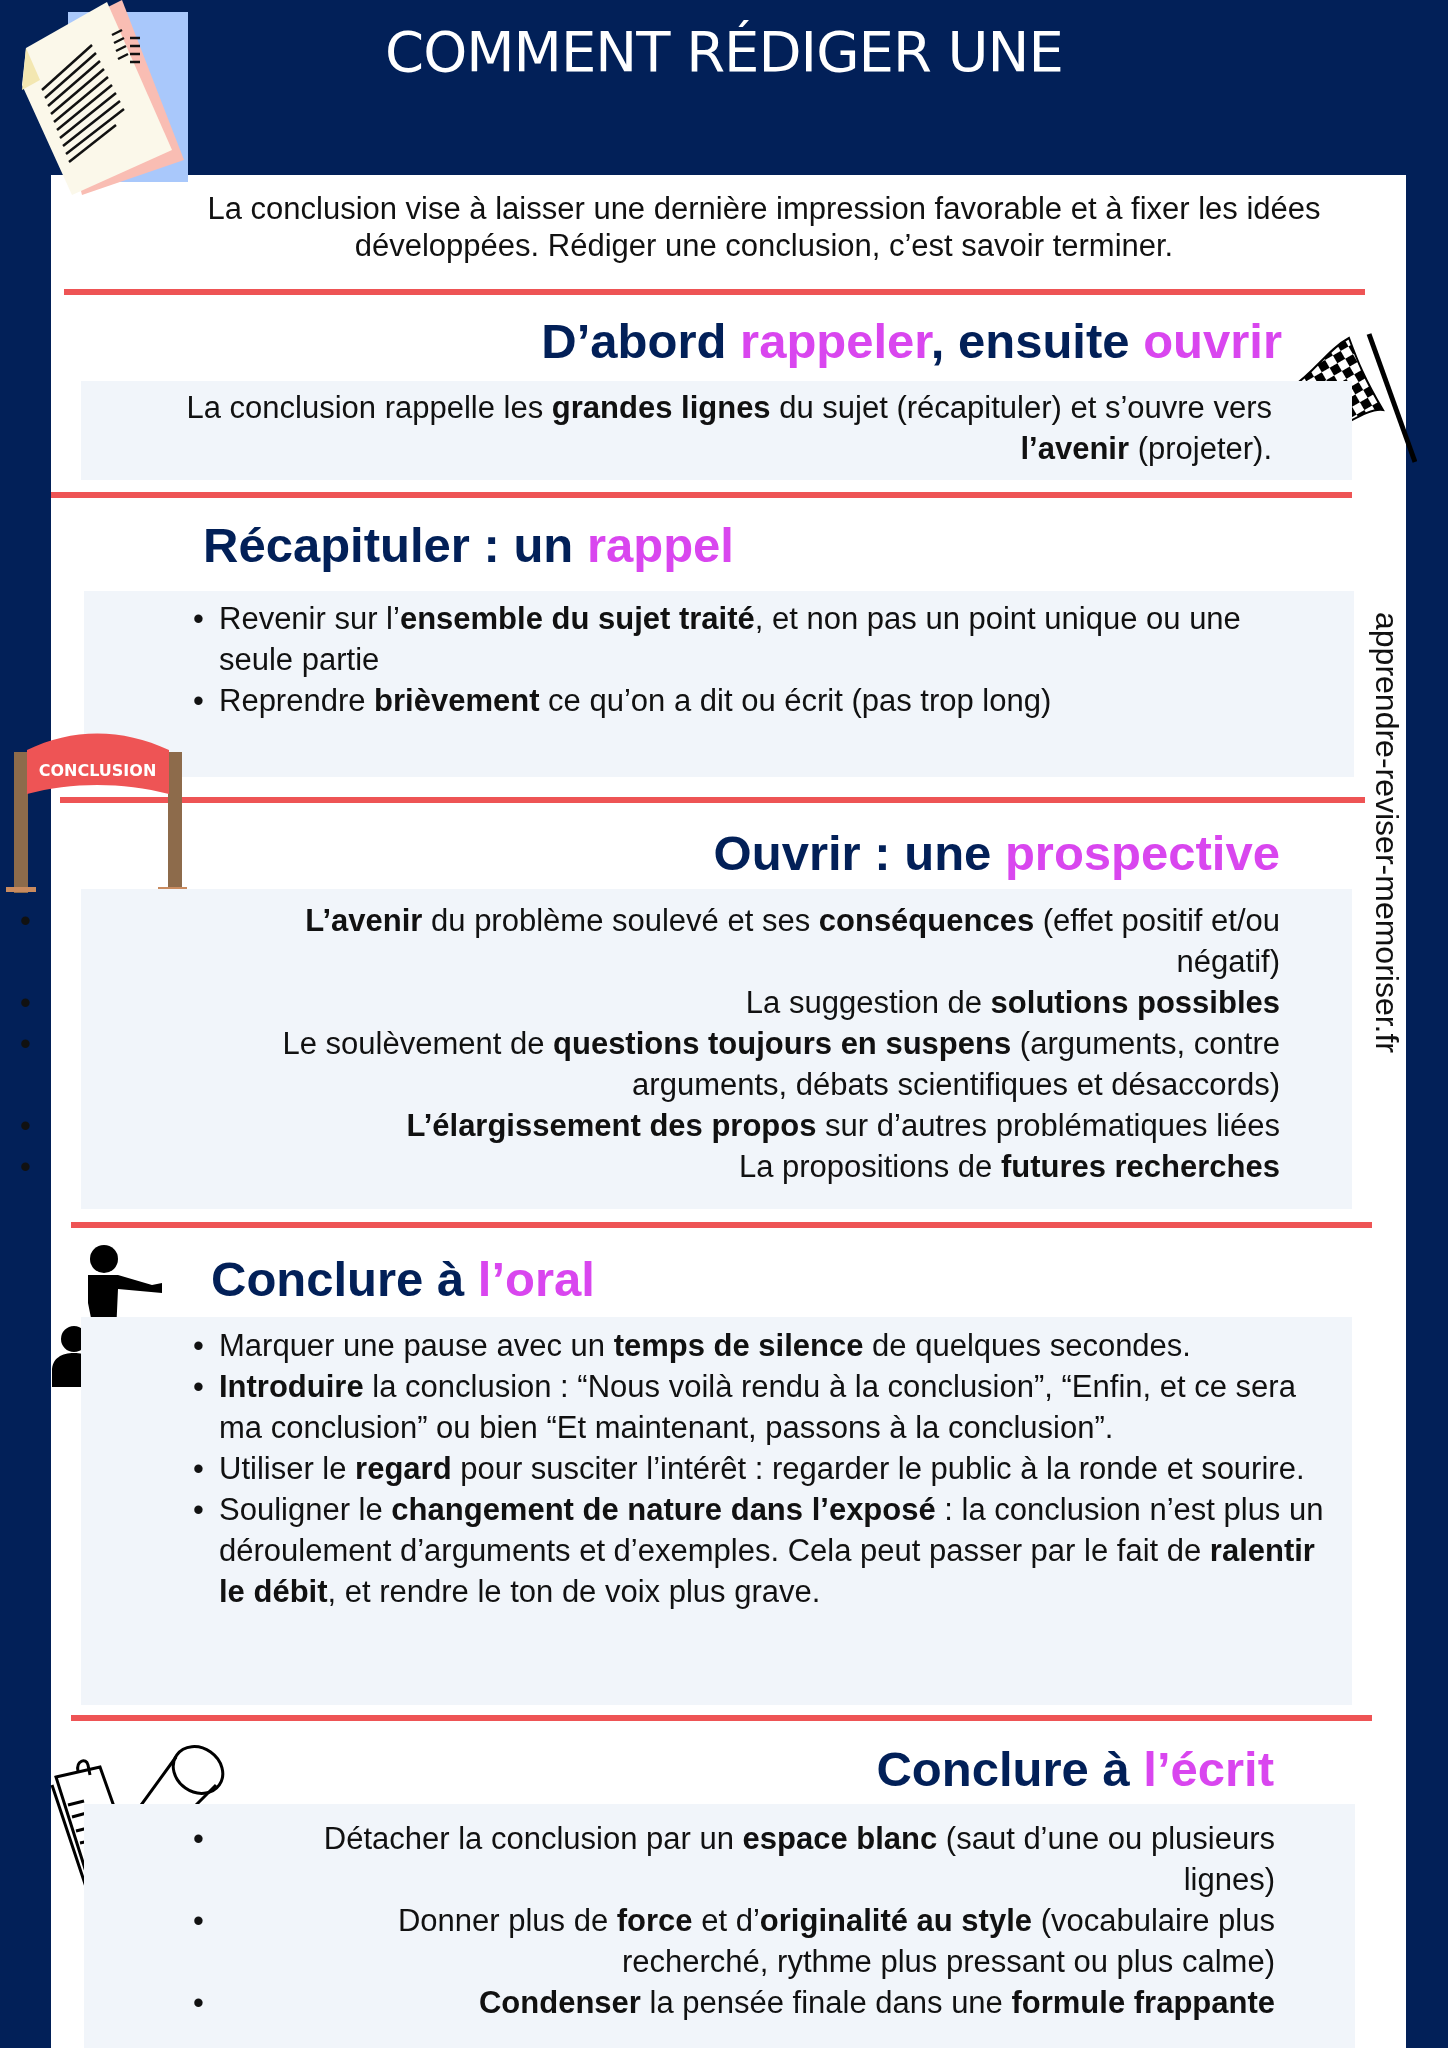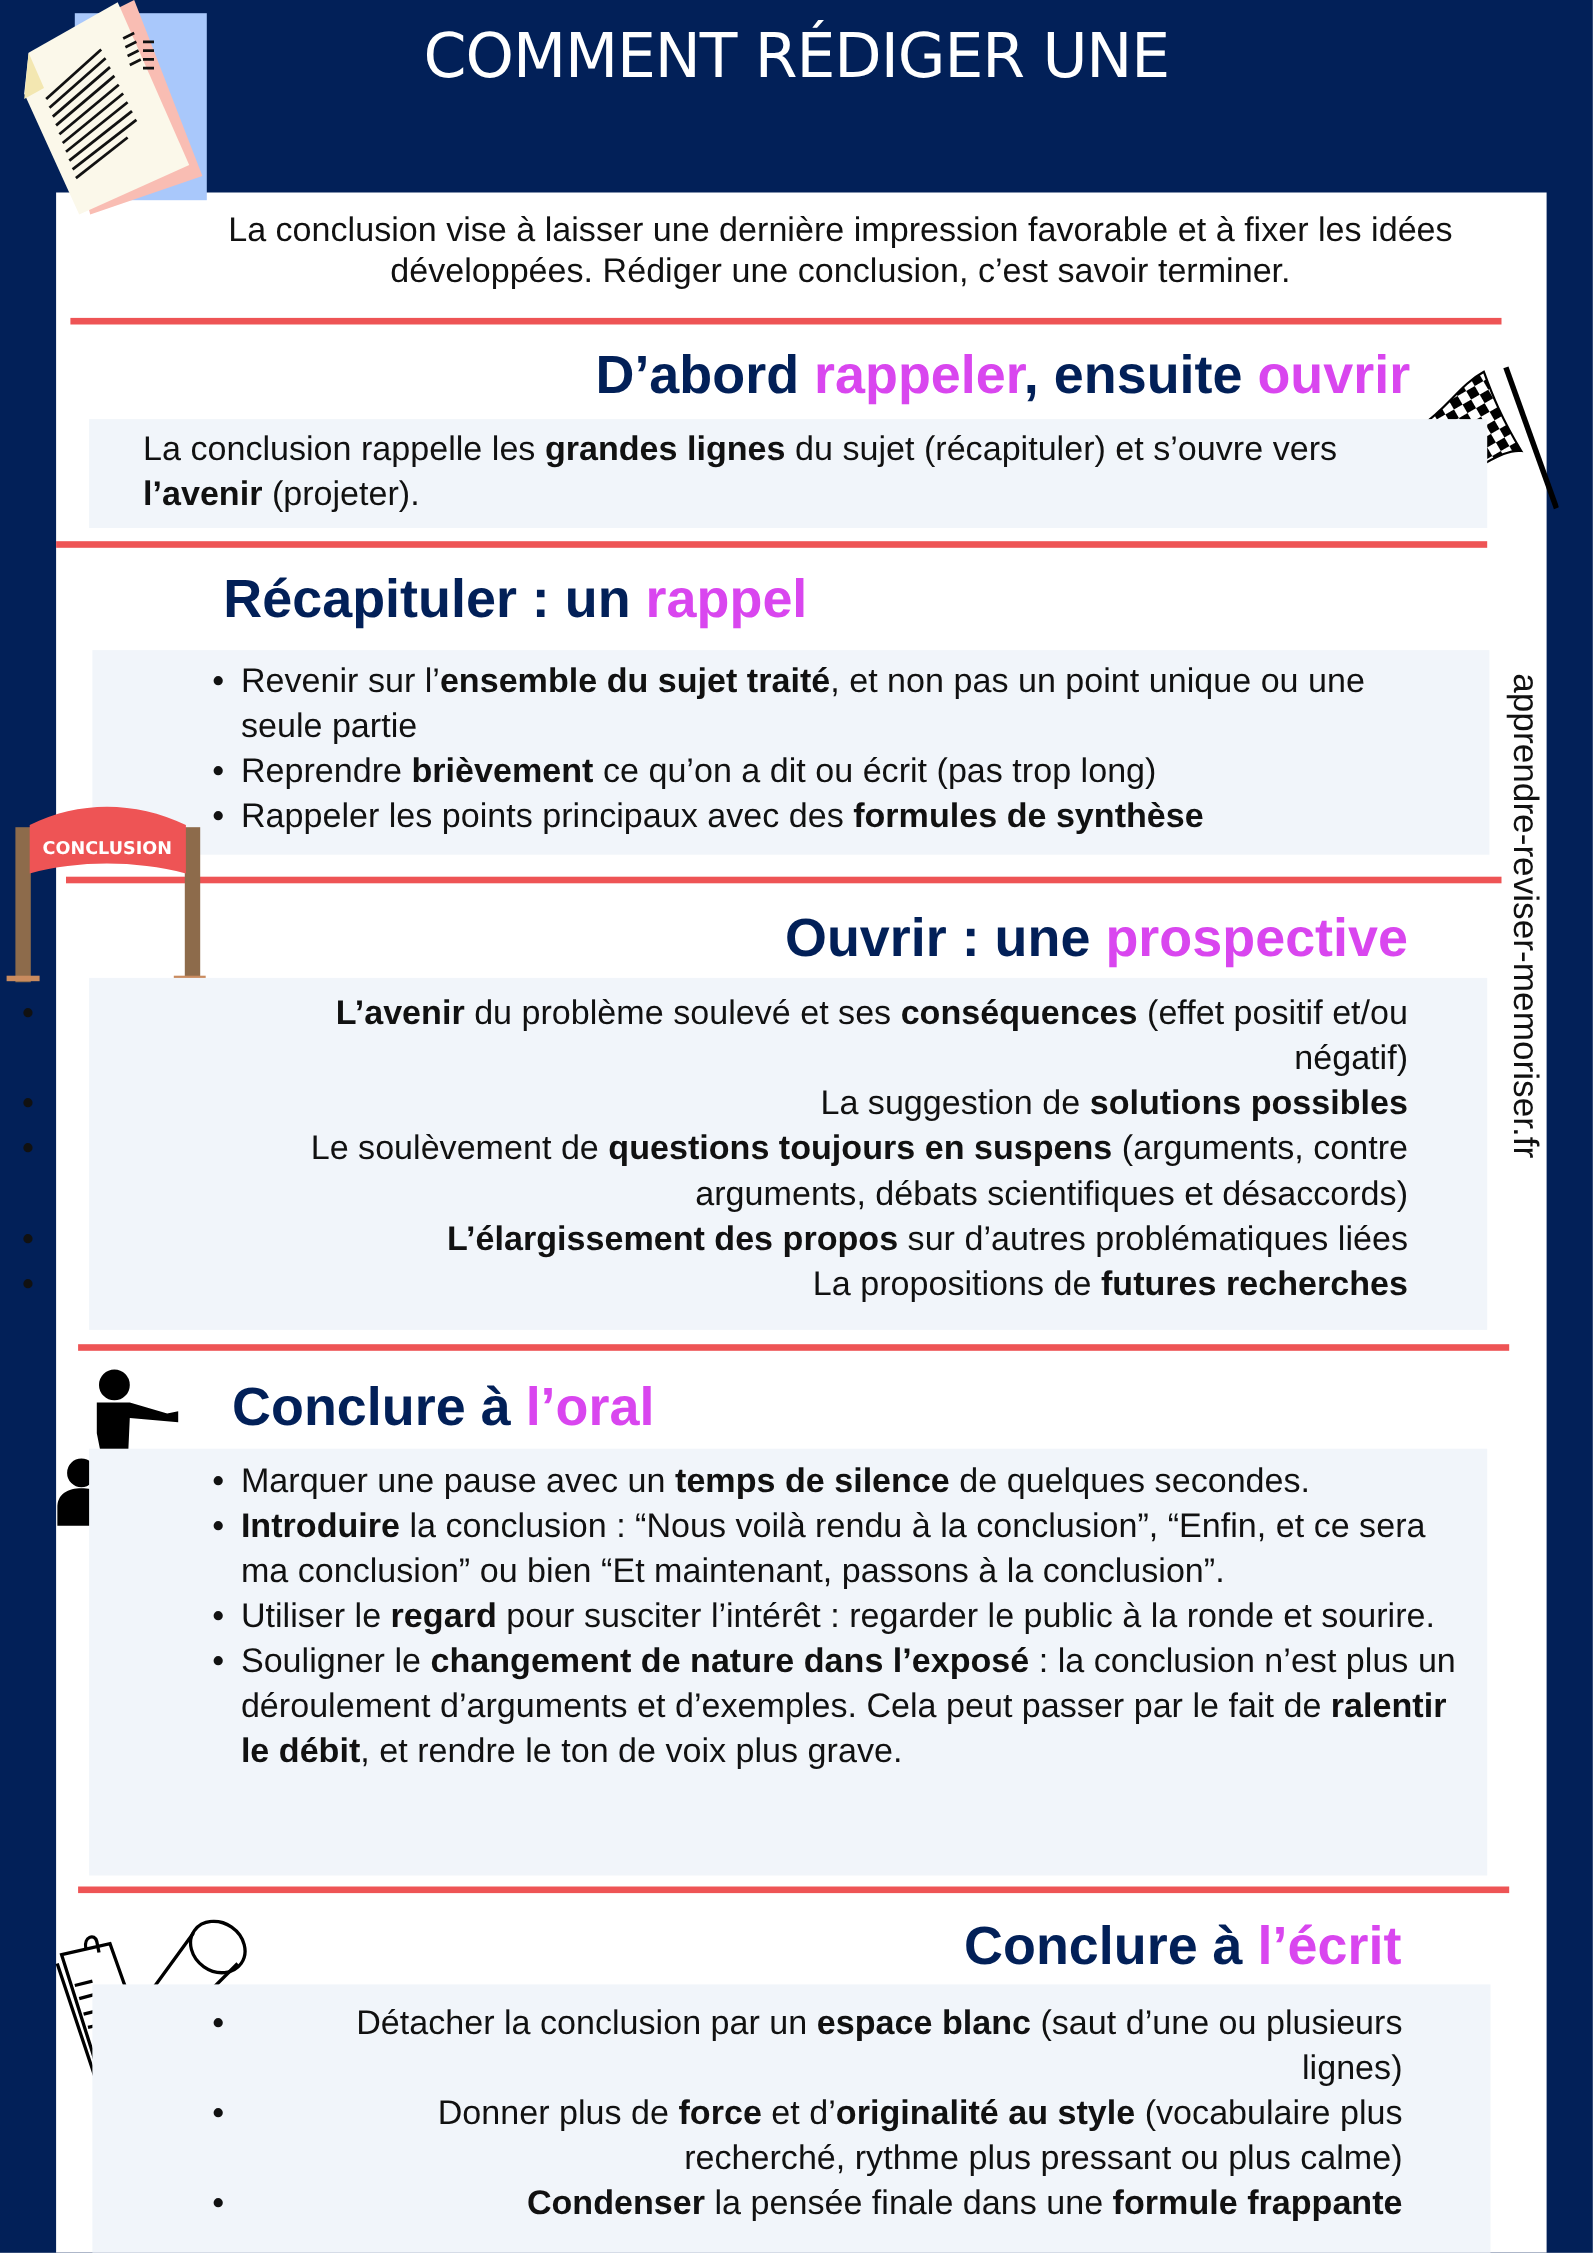--- a/index.html
+++ b/index.html
@@ -24,21 +24,21 @@
     font-size: 31px; line-height: 37px; color: #111;
   }
   .divider { position: absolute; height: 6px; background: #EE5455; }
   .pale { position: absolute; background: #F1F5FA; }
   .h2 {
     position: absolute; font-weight: bold; font-size: 49px; line-height: 58px;
     color: #022058; white-space: nowrap;
   }
   .h2 .teal { color: #d946ef; }
   .para { position: absolute; font-size: 31px; line-height: 41px; color: #111; }
-  .right { text-align: left; }
+  .right { text-align: right; }
   ul.bl { list-style: none; margin: 0; padding: 0; position: absolute; font-size: 31px; line-height: 41px; }
   ul.bl li { position: relative; }
   ul.left li { padding-left: 26px; }
   ul.left li::before { content: "•"; position: absolute; left: 0; top: 0; }
   ul.rlist li { text-align: right; }
   ul.rlist li .dot { position: absolute; left: -230px; top: 0; }
   b { font-weight: bold; }
   .watermark {
     position: absolute; left: 1365px; top: 612px; width: 40px; height: 500px;
     writing-mode: vertical-rl; font-size: 32px; color: #111; white-space: nowrap;
@@ -106,21 +106,20 @@
 
 <div class="divider" style="left:51px;top:492px;width:1301px;"></div>
 
 <div class="h2" style="left:203px;top:516px;">
   <span>Récapituler : un </span><span class="teal">rappel</span>
 </div>
 <div class="pale" style="left:84px;top:591px;width:1270px;height:186px;"></div>
 <ul class="bl left" style="left:193px;top:598px;width:1130px;">
   <li><span>Revenir sur l’</span><b>ensemble du sujet traité</b><span>, et non pas un point unique ou une seule partie</span></li>
   <li><span>Reprendre </span><b>brièvement</b><span> ce qu’on a dit ou écrit (pas trop long)</span></li>
-  <li><span>Rappeler les points principaux avec des </span><b>formules de synthèse</b><span></span></li>
 </ul>
 
 <div class="divider" style="left:60px;top:797px;width:1305px;"></div>
 
 <div class="icon" style="left:2px;top:718px;width:185px;height:175px;">
   <svg width="185" height="175" viewBox="0 0 185 175" style="position:absolute;left:0;top:0;">
     <rect x="12" y="34" width="14" height="160" fill="#8D6B4B"></rect>
     <rect x="166" y="34" width="14" height="160" fill="#8D6B4B"></rect>
     <rect x="4" y="169" width="30" height="5" fill="#C98B5F"></rect>
     <rect x="156" y="169" width="30" height="5" fill="#C98B5F"></rect>

